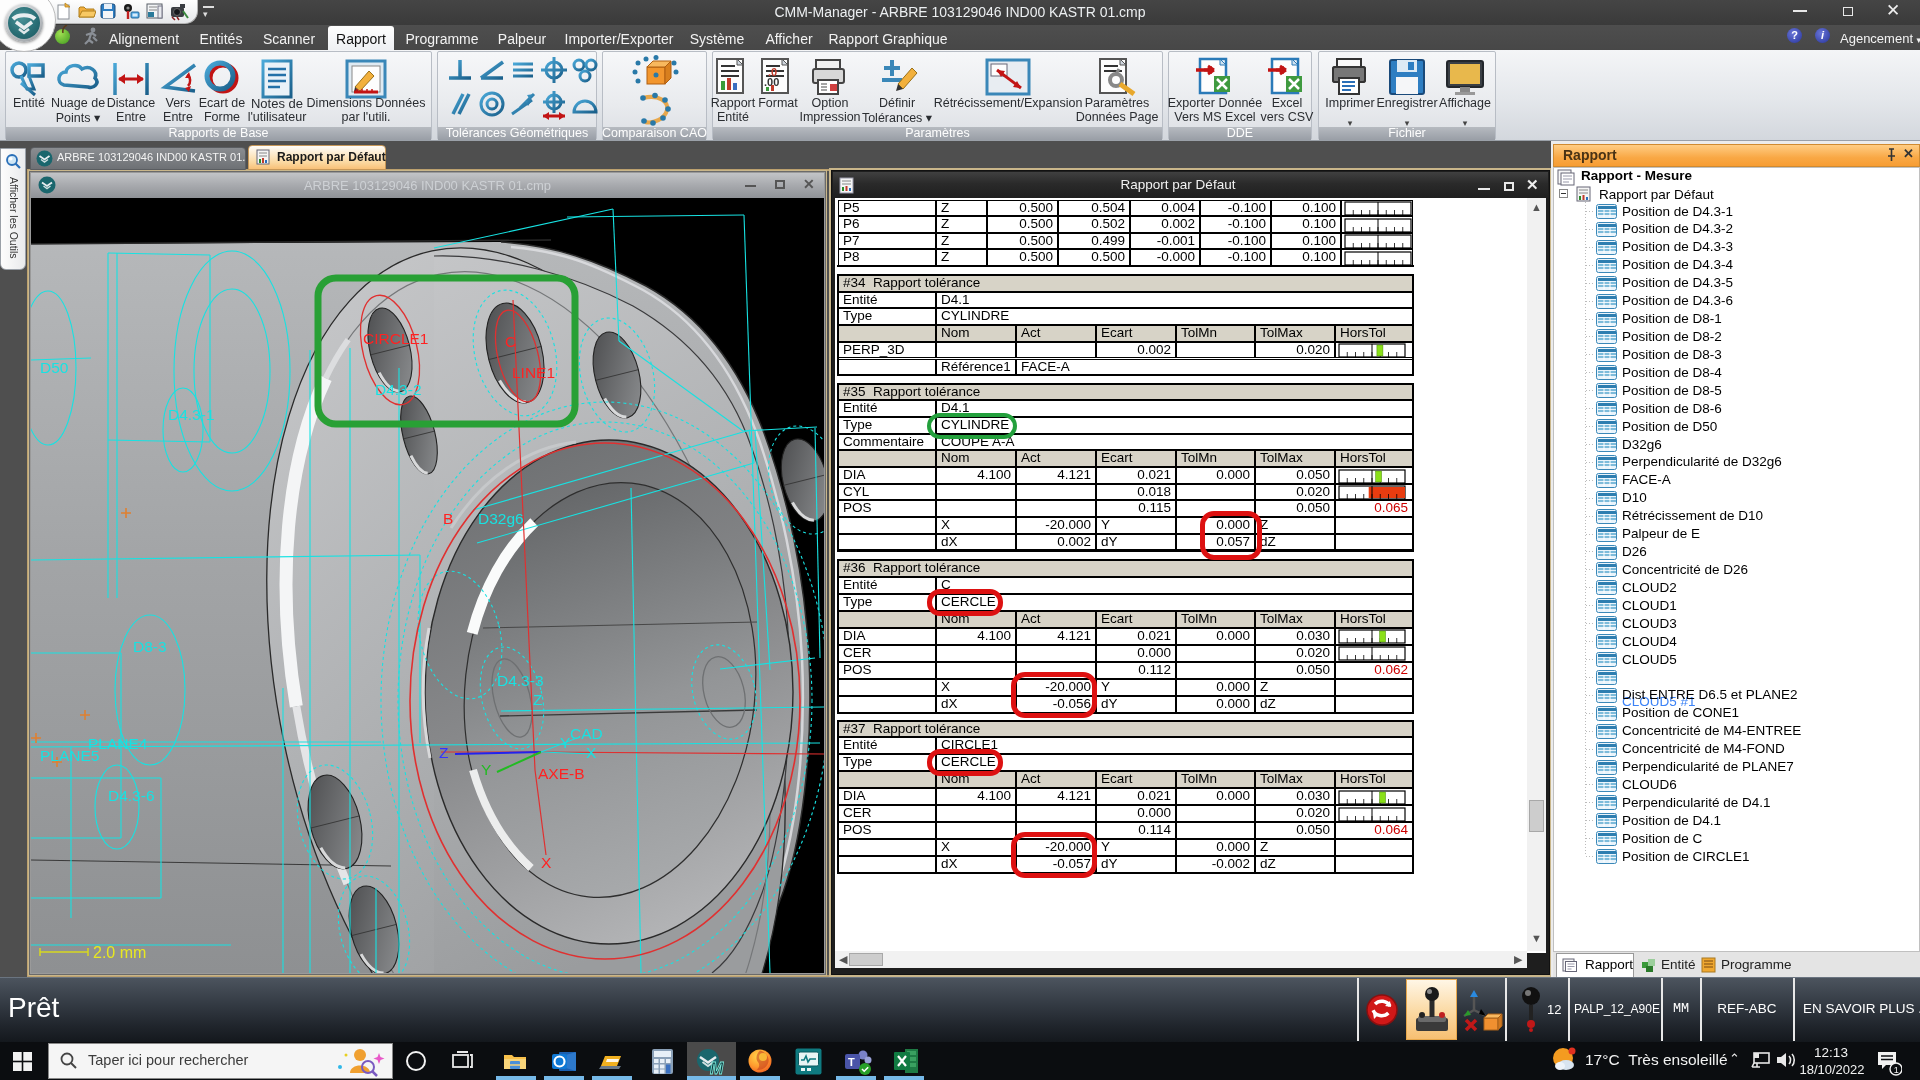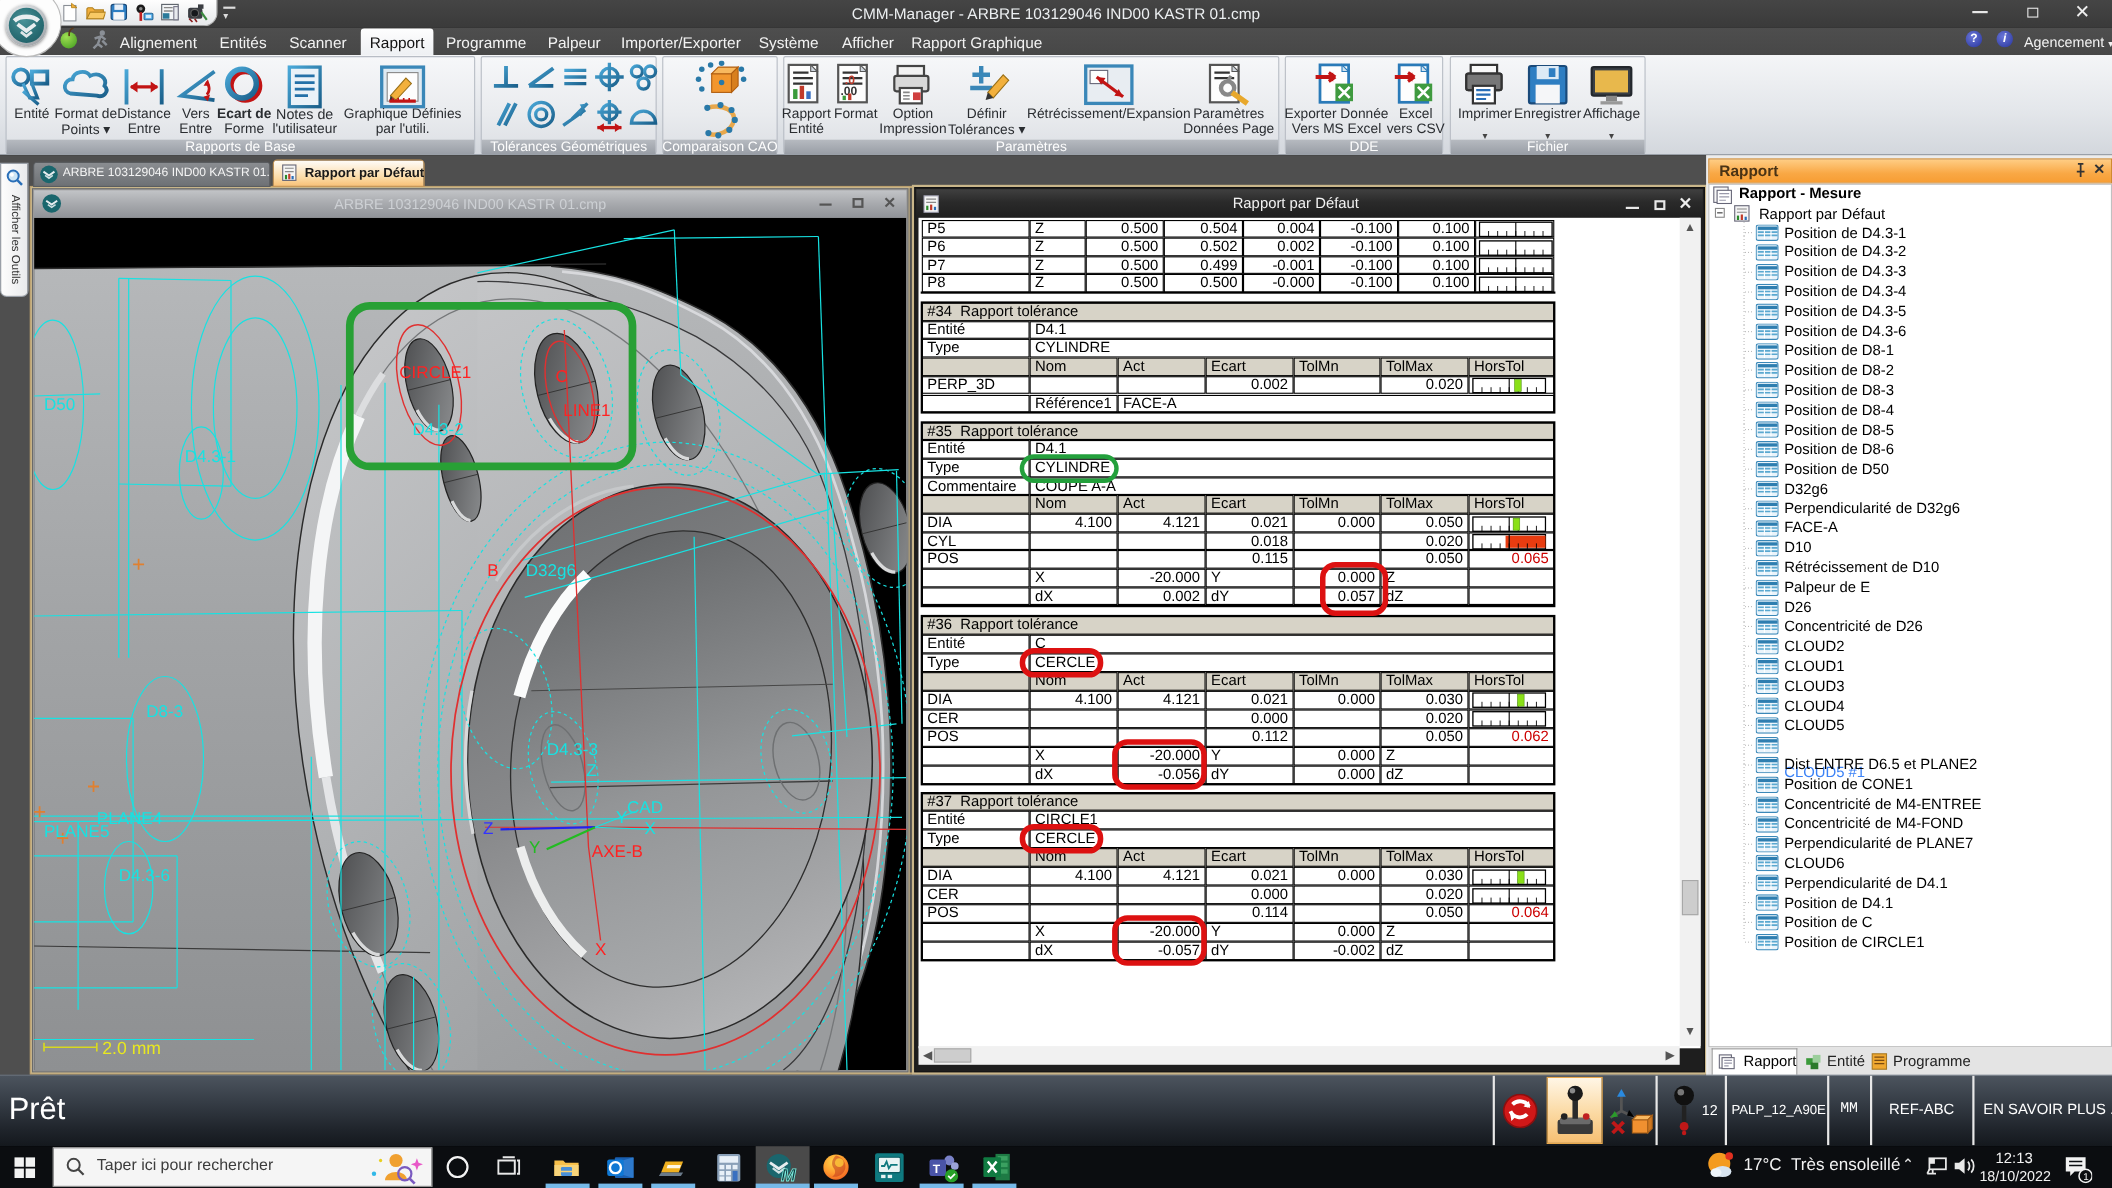--- a/index.html
+++ b/index.html
@@ -79,42 +79,42 @@
         <stop offset="1" stop-color="#1a5f8a"></stop>
       </linearGradient>
     </defs>
   </svg><div class="abs" style="left:29px;top:57px;transform:translateX(-50%);"><svg width="44" height="44">
       <circle cx="12" cy="13" r="7" fill="none" stroke="url(#bg1)" stroke-width="3.5"></circle>
       <rect x="22" y="8" width="14" height="11" fill="none" stroke="url(#bg1)" stroke-width="3.5"></rect>
       <path d="M14 19 L20 32 L27 32 L22 19" fill="none" stroke="url(#bg1)" stroke-width="3"></path>
       <path d="M14 26 L28 38" stroke="url(#bg1)" stroke-width="3" fill="none"></path>
     </svg></div><div class="abs tt" style="left:29px;top:96.0px;transform:translateX(-50%);color:#2a2d31;font-size:12.5px;">Entité</div><div class="abs" style="left:78px;top:57px;transform:translateX(-50%);"><svg width="48" height="40">
       <path d="M10 28 C2 26 4 15 12 15 C13 8 24 6 28 12 C36 8 44 14 41 21 C46 26 40 32 34 30 Z" fill="none" stroke="url(#bg1)" stroke-width="3.5"></path>
-    </svg></div><div class="abs tt" style="left:78px;top:96.0px;transform:translateX(-50%);color:#2a2d31;font-size:12.5px;">Format de</div><div class="abs tt" style="left:78px;top:109.5px;transform:translateX(-50%);color:#2a2d31;font-size:12.5px;">Points ▾</div><div class="abs" style="left:131px;top:57px;transform:translateX(-50%);"><svg width="48" height="44">
+    </svg></div><div class="abs tt" style="left:78px;top:96.0px;transform:translateX(-50%);color:#2a2d31;font-size:12.5px;">Nuage de</div><div class="abs tt" style="left:78px;top:109.5px;transform:translateX(-50%);color:#2a2d31;font-size:12.5px;">Points ▾</div><div class="abs" style="left:131px;top:57px;transform:translateX(-50%);"><svg width="48" height="44">
       <path d="M8 6 L8 38 M40 6 L40 38" stroke="url(#bg1)" stroke-width="3.5"></path>
       <path d="M12 22 L36 22" stroke="#c21414" stroke-width="3"></path>
       <path d="M11 22 l7 -5 v10 Z M37 22 l-7 -5 v10 Z" fill="#c21414"></path>
     </svg></div><div class="abs tt" style="left:131px;top:96.0px;transform:translateX(-50%);color:#2a2d31;font-size:12.5px;">Distance</div><div class="abs tt" style="left:131px;top:109.5px;transform:translateX(-50%);color:#2a2d31;font-size:12.5px;">Entre</div><div class="abs" style="left:178px;top:57px;transform:translateX(-50%);"><svg width="46" height="44">
       <path d="M40 8 L10 30 L40 34" stroke="url(#bg1)" stroke-width="3.5" fill="none"></path>
       <path d="M32 18 C36 20 36 26 33 29" stroke="#c21414" stroke-width="2.5" fill="none"></path>
       <path d="M34 15 l2 6 -6 0 Z M30 31 l6 -2 -2 6 Z" fill="#c21414"></path>
     </svg></div><div class="abs tt" style="left:178px;top:96.0px;transform:translateX(-50%);color:#2a2d31;font-size:12.5px;">Vers</div><div class="abs tt" style="left:178px;top:109.5px;transform:translateX(-50%);color:#2a2d31;font-size:12.5px;">Entre</div><div class="abs" style="left:222px;top:57px;transform:translateX(-50%);"><svg width="44" height="44">
       <circle cx="23" cy="21" r="13" fill="none" stroke="#c21414" stroke-width="5"></circle>
       <circle cx="20" cy="19" r="13" fill="none" stroke="url(#bg1)" stroke-width="5"></circle>
-    </svg></div><div class="abs tt" style="left:222px;top:96.0px;transform:translateX(-50%);color:#2a2d31;font-size:12.5px;font-weight:bold;">Ecart de</div><div class="abs tt" style="left:222px;top:109.5px;transform:translateX(-50%);color:#2a2d31;font-size:12.5px;">Forme</div><div class="abs" style="left:277px;top:57px;transform:translateX(-50%);"><svg width="44" height="44">
+    </svg></div><div class="abs tt" style="left:222px;top:96.0px;transform:translateX(-50%);color:#2a2d31;font-size:12.5px;">Ecart de</div><div class="abs tt" style="left:222px;top:109.5px;transform:translateX(-50%);color:#2a2d31;font-size:12.5px;">Forme</div><div class="abs" style="left:277px;top:57px;transform:translateX(-50%);"><svg width="44" height="44">
       <rect x="8" y="4" width="28" height="36" fill="#eaf2f8" stroke="url(#bg1)" stroke-width="3"></rect>
       <path d="M13 12 h18 M13 18 h18 M13 24 h18 M13 30 h12" stroke="#2471a8" stroke-width="2.5"></path>
     </svg></div><div class="abs tt" style="left:277px;top:96.0px;transform:translateX(-50%);color:#2a2d31;font-size:13px;">Notes de</div><div class="abs tt" style="left:277px;top:109.5px;transform:translateX(-50%);color:#2a2d31;font-size:12.5px;">l'utilisateur</div><div class="abs" style="left:366px;top:57px;transform:translateX(-50%);"><svg width="46" height="44">
       <rect x="4" y="4" width="38" height="36" fill="#dfeaf2" stroke="#3a87b8" stroke-width="3"></rect>
       <rect x="9" y="9" width="28" height="26" fill="#fdfdfd" stroke="#888"></rect>
       <path d="M12 30 L26 14 L31 19 L17 34 Z" fill="#f2b03c" stroke="#9a7018"></path>
       <path d="M12 30 l-1 5 5 -1 Z" fill="#333"></path>
       <path d="M11 35 h24" stroke="#c21414" stroke-width="3"></path>
       <path d="M14 35 v-3 M19 35 v-3 M24 35 v-3 M29 35 v-3" stroke="#c21414" stroke-width="1.5"></path>
-    </svg></div><div class="abs tt" style="left:366px;top:96.0px;transform:translateX(-50%);color:#2a2d31;font-size:12.5px;">Graphique Définies</div><div class="abs tt" style="left:366px;top:109.5px;transform:translateX(-50%);color:#2a2d31;font-size:12.5px;">par l'utili.</div><svg class="abs" style="left:445px;top:56px;" width="30" height="28">
+    </svg></div><div class="abs tt" style="left:366px;top:96.0px;transform:translateX(-50%);color:#2a2d31;font-size:12.5px;">Dimensions Données</div><div class="abs tt" style="left:366px;top:109.5px;transform:translateX(-50%);color:#2a2d31;font-size:12.5px;">par l'utili.</div><svg class="abs" style="left:445px;top:56px;" width="30" height="28">
     <path d="M4 22 L26 22 M15 4 L15 22" stroke="url(#bg1)" stroke-width="3.5"></path>
   </svg><svg class="abs" style="left:477px;top:56px;" width="30" height="28">
     <path d="M4 22 L26 6 M4 22 L26 22" stroke="url(#bg1)" stroke-width="3.5"></path>
   </svg><svg class="abs" style="left:508px;top:56px;" width="30" height="28">
     <path d="M5 8 h20 M5 14 h20 M5 20 h20" stroke="url(#bg1)" stroke-width="3"></path>
   </svg><svg class="abs" style="left:539px;top:56px;" width="30" height="28">
     <circle cx="15" cy="14" r="8" fill="none" stroke="url(#bg1)" stroke-width="3"></circle>
     <path d="M15 1 V27 M2 14 H28" stroke="url(#bg1)" stroke-width="3"></path>
   </svg><svg class="abs" style="left:570px;top:56px;" width="30" height="28">
     <circle cx="9" cy="9" r="5" fill="none" stroke="url(#bg1)" stroke-width="3"></circle>

